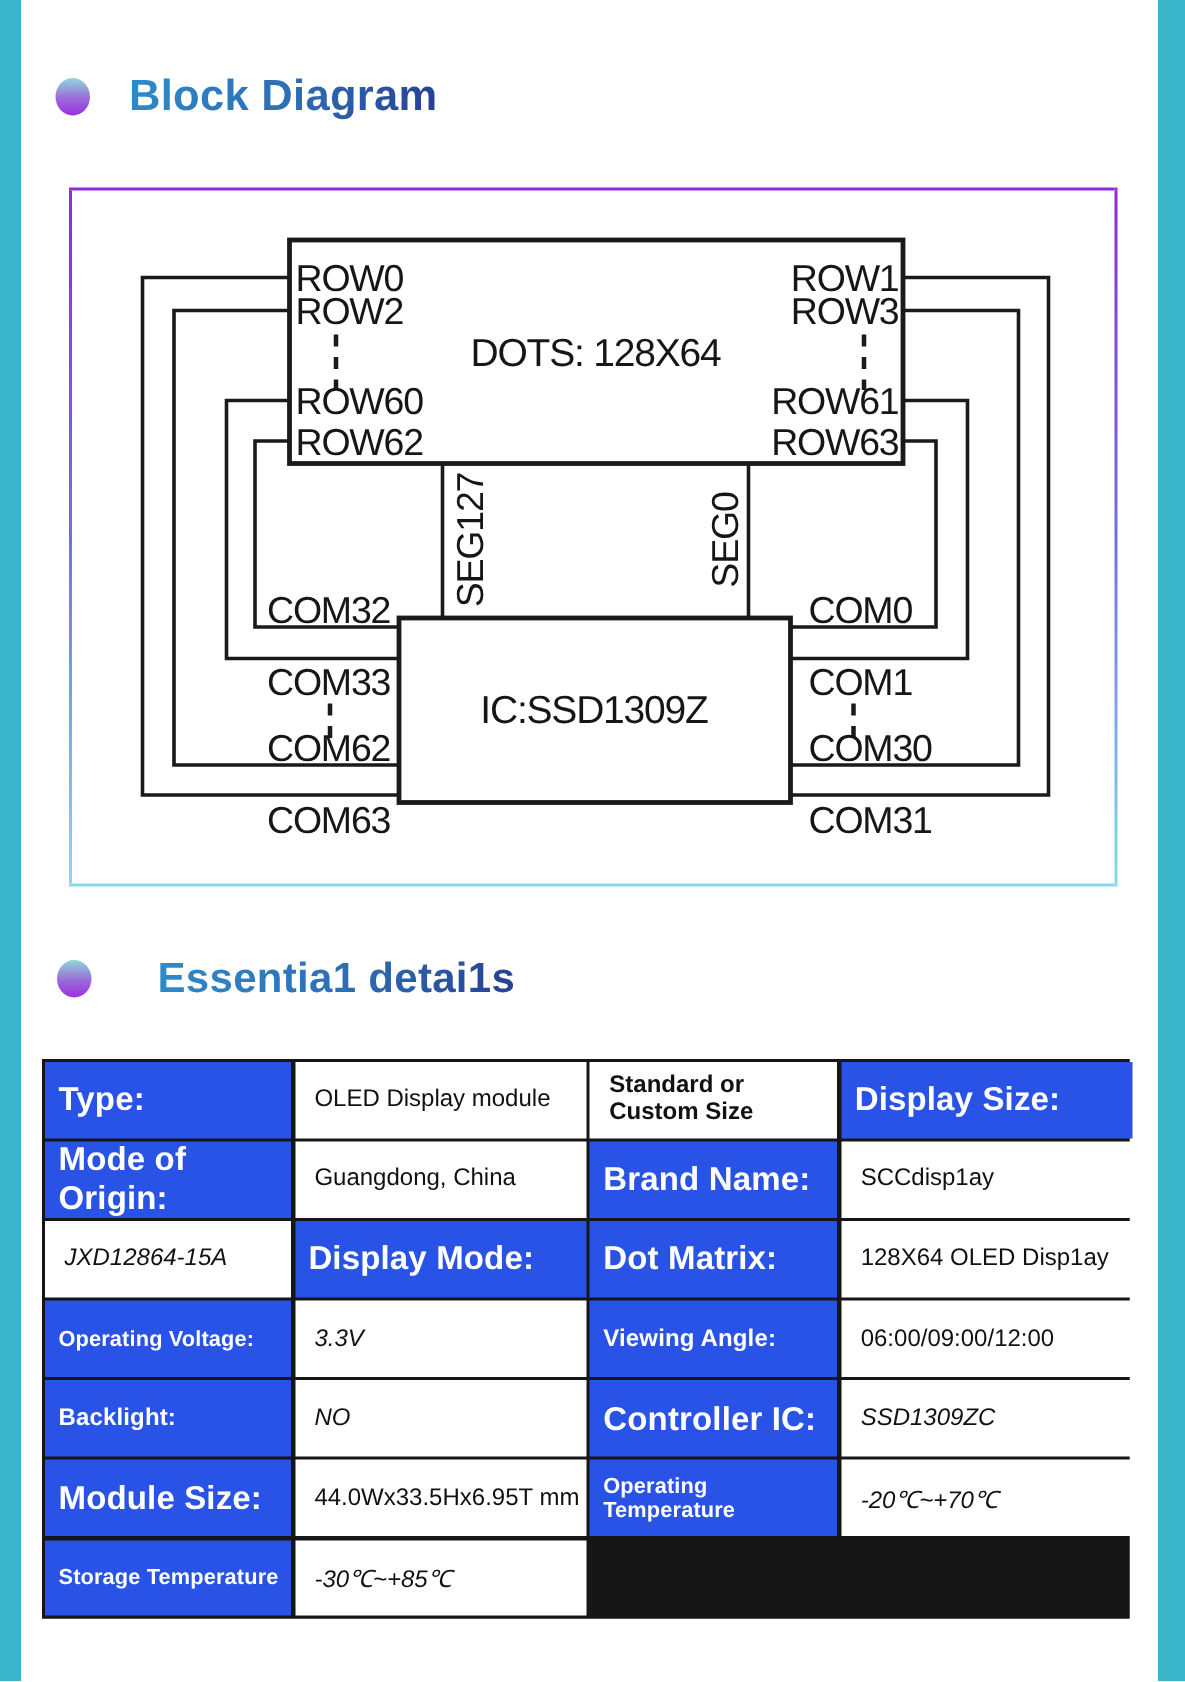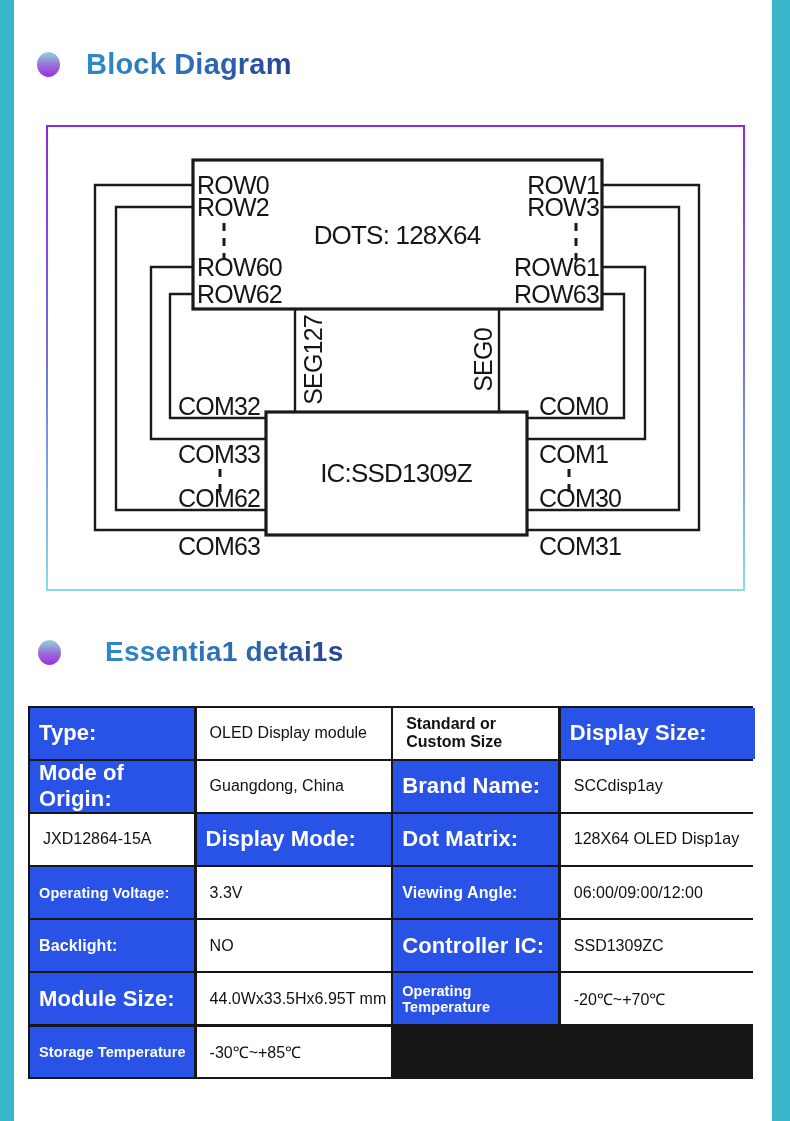--- a/index.html
+++ b/index.html
@@ -50,21 +50,21 @@
   }
   .cell { display:flex; align-items:center; background:#ffffff; overflow:hidden; }
   .cell.lab {
     background:#2952e6; color:#ffffff; font-weight:bold;
     font-size:22px; padding-left:9px; letter-spacing:0.1px;
   }
   .cell.val { color:#111111; padding-left:13px; font-size:16px; }
   .fs13b { font-size:13.5px; font-weight:bold; }
   .fs14 { font-size:14px; }
   .fs145 { font-size:14.5px !important; }
-  .fs15 { font-size:15px; }
+  .fs15 { font-size:15px;font-style:italic; }
   .fs16 { font-size:16px !important; }
   .fs18 { font-size:18px; }
 </style>
 </head>
 <body>
 
 <div class="page">
 
   <div class="side-bar left"></div>
   <div class="side-bar right"></div>

